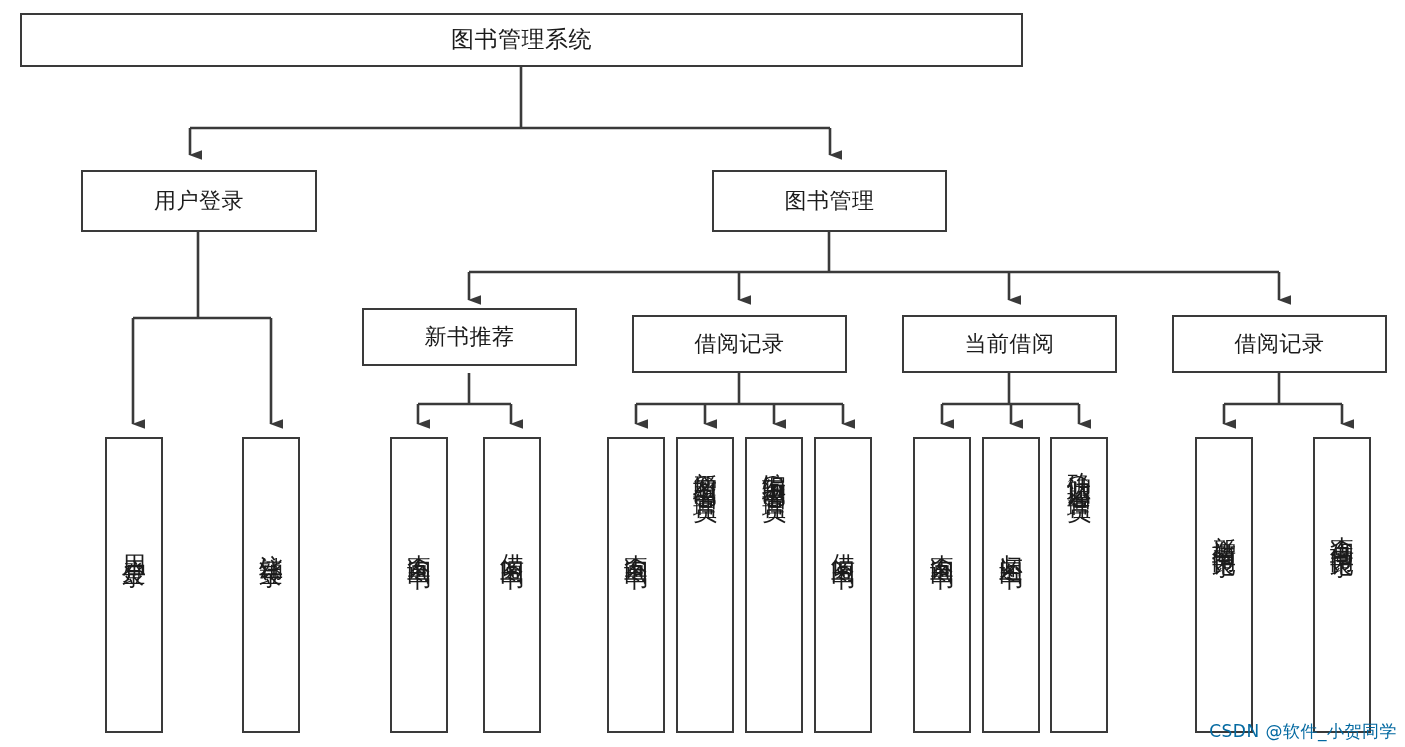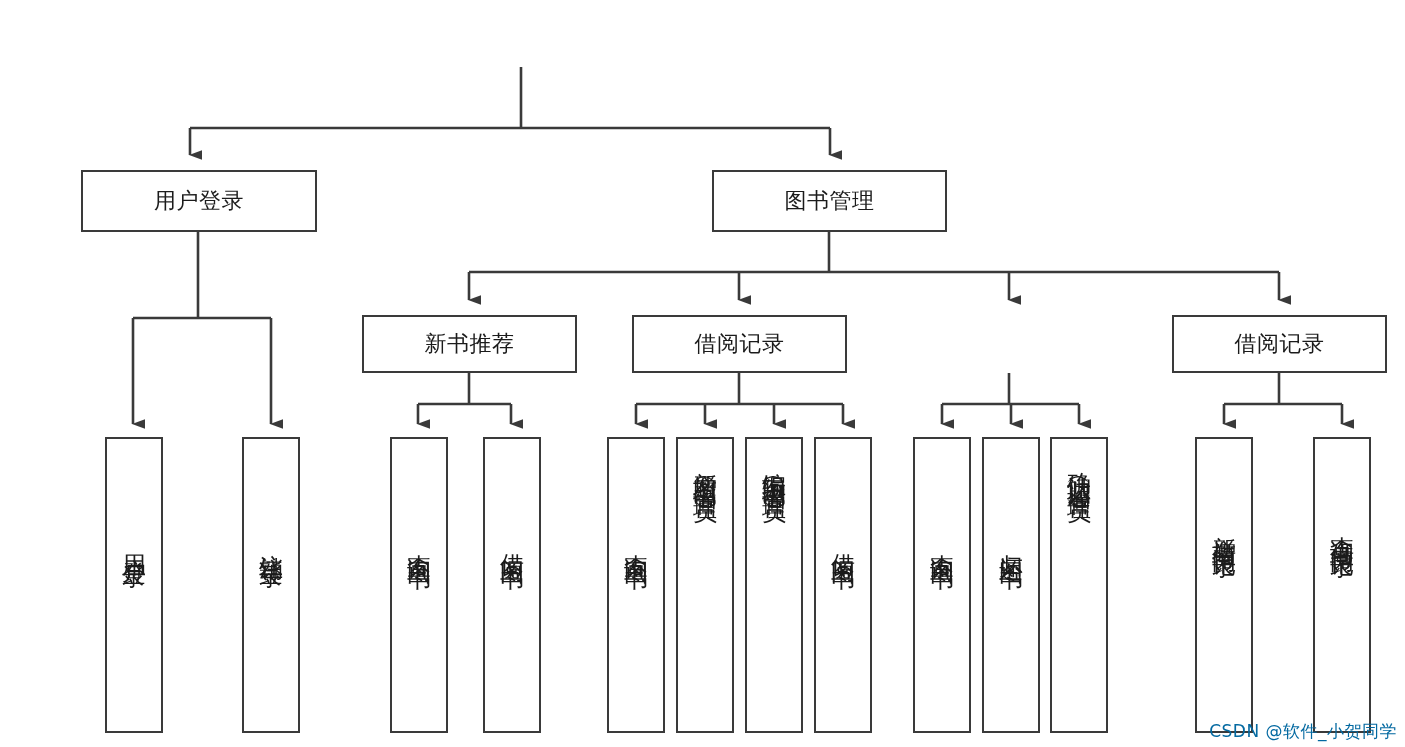--- a/index.html
+++ b/index.html
@@ -126,34 +126,40 @@
       <path d="M1011,404 L1011,424" marker-end="url(#arr)"></path>
       <path d="M1079,404 L1079,424" marker-end="url(#arr)"></path>
 
       <path d="M1279,373 L1279,404"></path>
       <path d="M1224,404 L1342,404"></path>
       <path d="M1224,404 L1224,424" marker-end="url(#arr)"></path>
       <path d="M1342,404 L1342,424" marker-end="url(#arr)"></path>
     </g>
   </svg>
 
+  <div class="node horiz root" style="left:20px; top:13px; width:1003px; height:54px;">
+    <span class="lbl">图书管理系统</span>
+  </div>
 
   <div class="node horiz" style="left:81px; top:170px; width:236px; height:62px;">
     <span class="lbl">用户登录</span>
   </div>
   <div class="node horiz" style="left:712px; top:170px; width:235px; height:62px;justify-content:center;">
     <span class="lbl">图书管理</span>
   </div>
 
-  <div class="node horiz" style="left:362px; top:315px; width:215px; height:58px;">
+  <div class="node horiz" style="left:362px; top:308px; width:215px; height:58px;">
     <span class="lbl">新书推荐</span>
   </div>
   <div class="node horiz" style="left:632px; top:315px; width:215px; height:58px;">
     <span class="lbl">借阅记录</span>
   </div>
+  <div class="node horiz" style="left:902px; top:315px; width:215px; height:58px;">
+    <span class="lbl">当前借阅</span>
+  </div>
   <div class="node horiz" style="left:1172px; top:315px; width:215px; height:58px;">
     <span class="lbl">借阅记录</span>
   </div>
 
   <div class="node vert short" style="left:105px; top:437px; width:58px; height:296px;">
     <span class="lbl">用户登录</span>
   </div>
   <div class="node vert short" style="left:242px; top:437px; width:58px; height:296px;">
     <span class="lbl">注销登录</span>
   </div>

